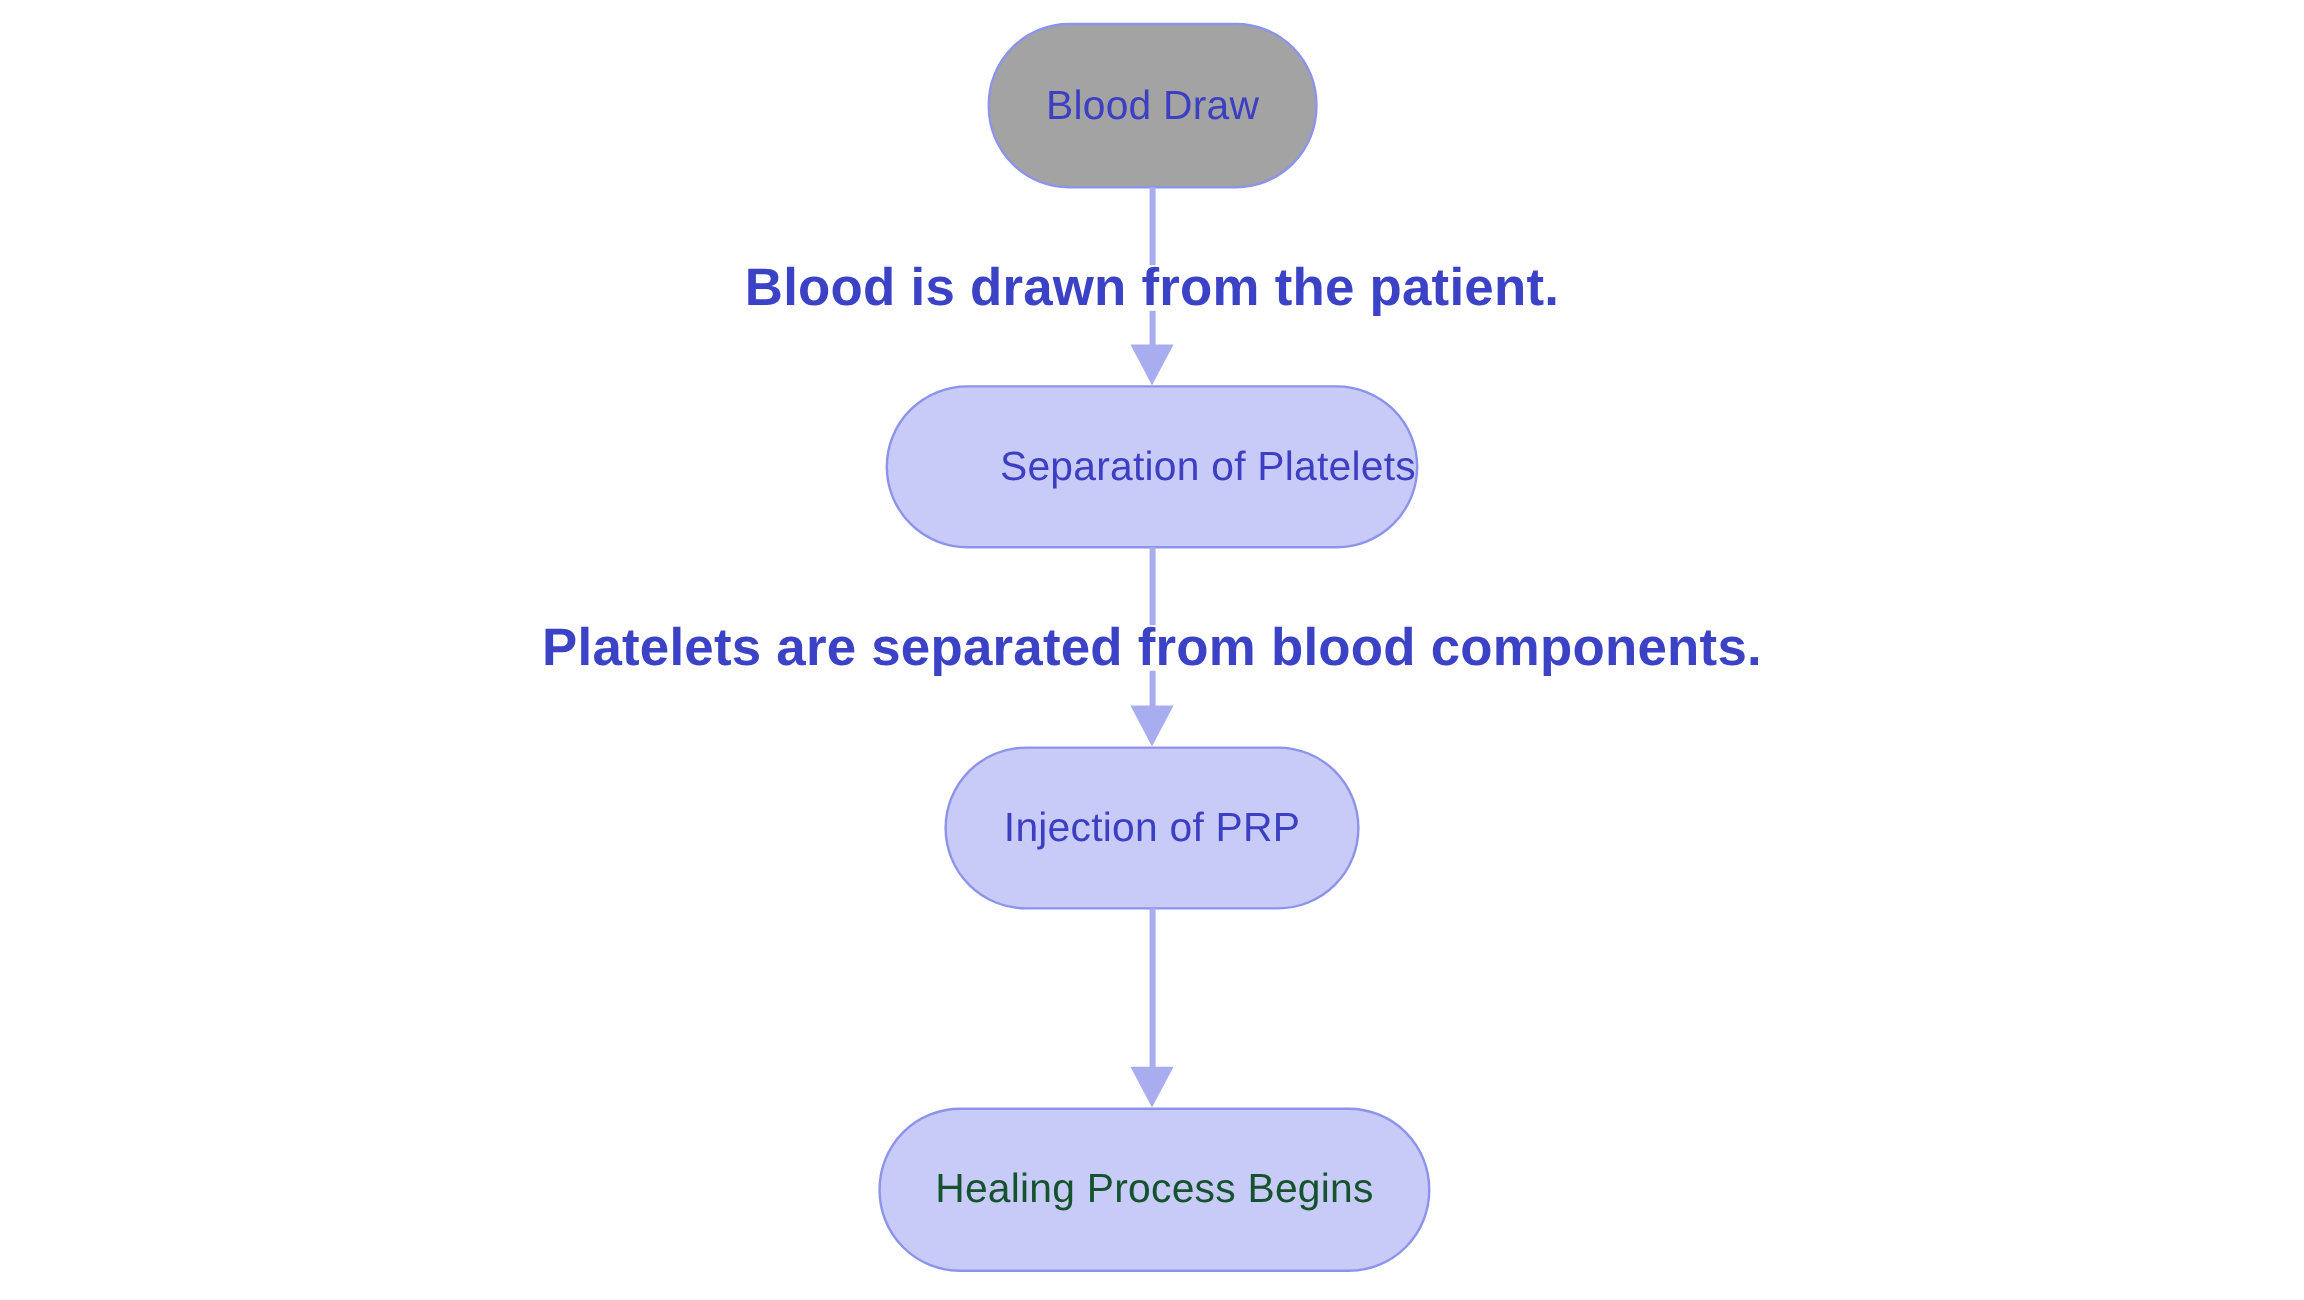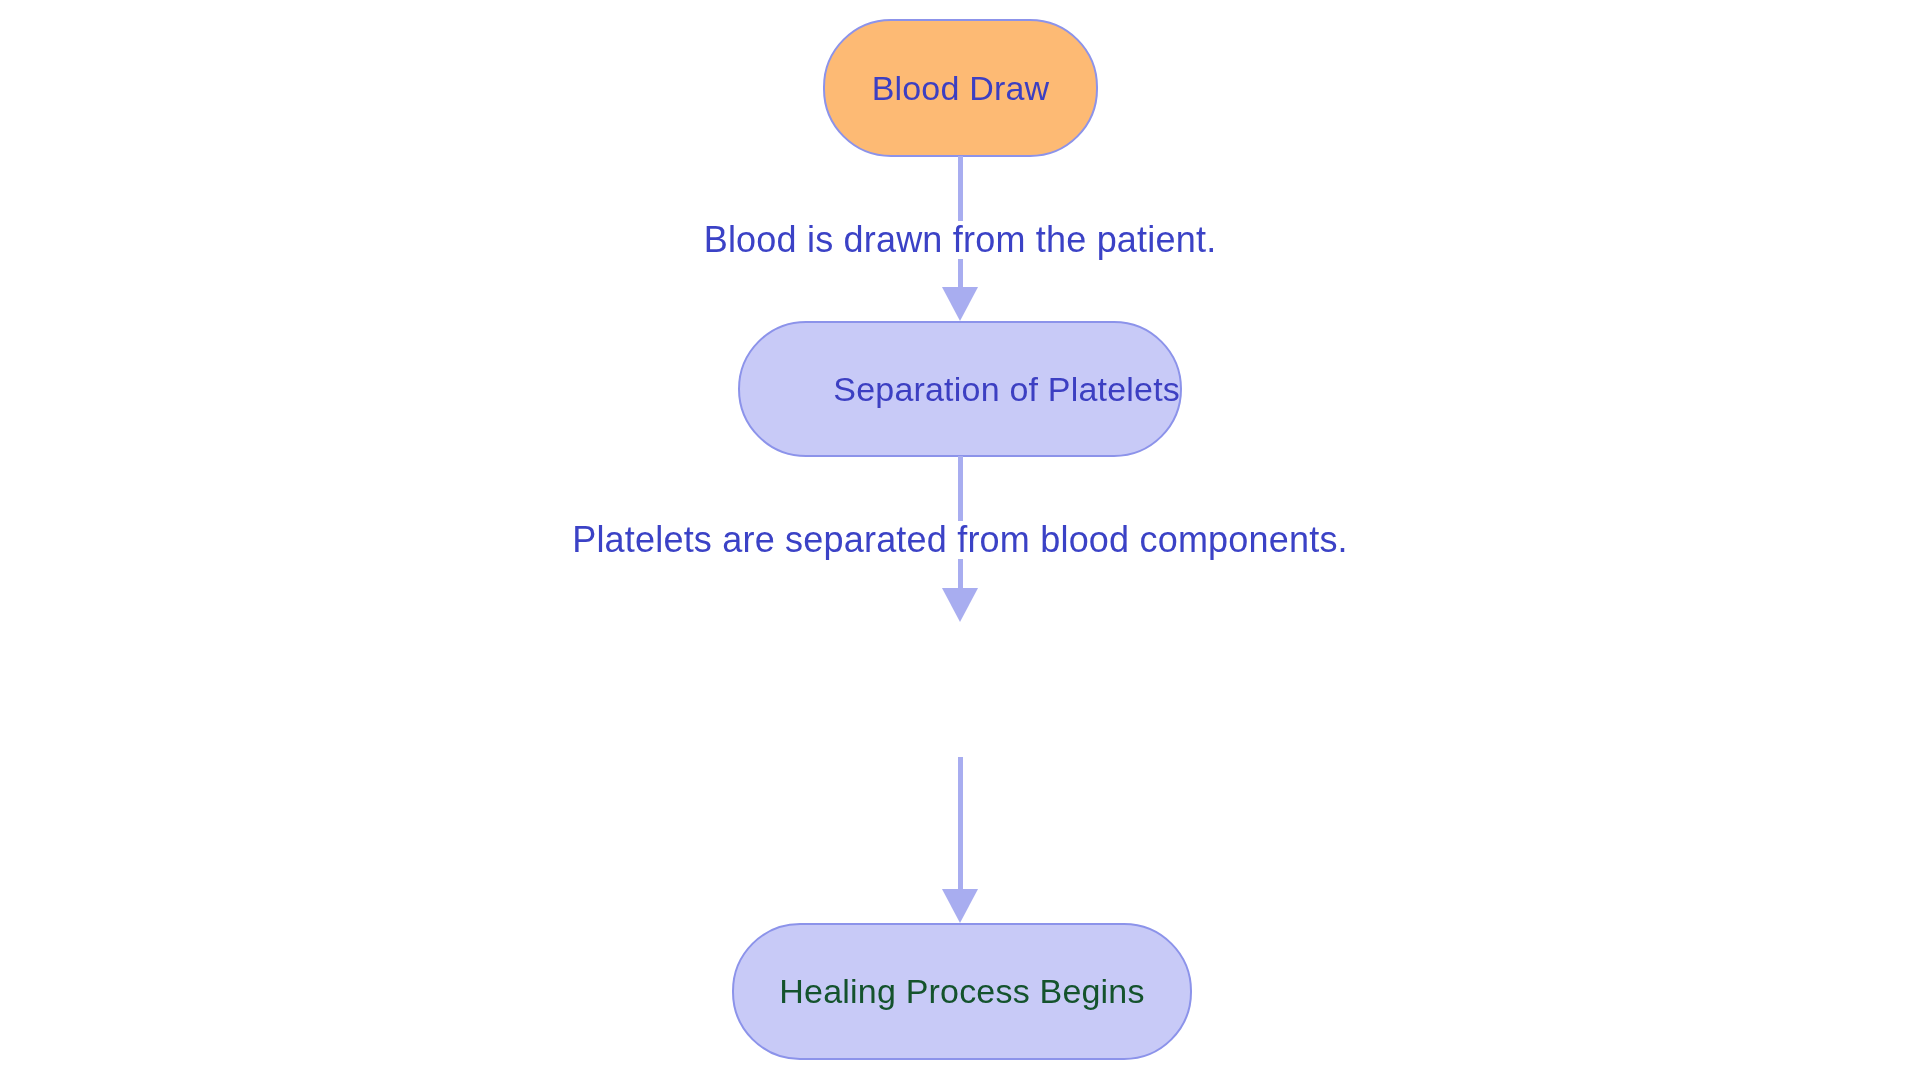--- a/index.html
+++ b/index.html
@@ -40,40 +40,44 @@
     width: 0;
     height: 0;
     border-left: 18px solid transparent;
     border-right: 18px solid transparent;
     border-top-width: 34px;
     border-top-style: solid;
   }
   .edge-label {
     position: absolute;
     transform: translateX(-50%);
-    font-size: 36px;
+    font-size: 44px;
     line-height: 38px;
     letter-spacing: 0.2px;
     white-space: nowrap;
     background: #ffffff;
     padding: 0 8px;
+    font-weight: bold;
   }
 </style>
 </head>
 <body>
 
 <div id="canvas" style="width: 1920px; height: 1083px; background: rgb(255, 255, 255);">
-  <div class="node" style="left: 823px; top: 19px; width: 275px; height: 138px; background: #fdba74; border-color: rgb(140, 147, 234);">
+  <div class="node" style="left: 823px; top: 19px; width: 275px; height: 138px; background: #a3a3a3; border-color: rgb(140, 147, 234);">
     <span class="node-label" style="color: rgb(60, 63, 194);">Blood Draw</span>
   </div>
 
   <div class="node" style="left: 738px; top: 321px; width: 444px; height: 136px; background: rgb(200, 202, 247); border-color: rgb(140, 147, 234); justify-content: flex-end;">
     <span class="node-label" style="color: rgb(60, 63, 194);">Separation of Platelets</span>
   </div>
 
+  <div class="node" style="left: 787px; top: 622px; width: 346px; height: 136px; background: rgb(200, 202, 247); border-color: rgb(140, 147, 234);">
+    <span class="node-label" style="color: rgb(60, 63, 194);">Injection of PRP</span>
+  </div>
 
   <div class="node" style="left: 732px; top: 923px; width: 460px; height: 137px; background: rgb(200, 202, 247); border-color: rgb(140, 147, 234);">
     <span class="node-label" style="color: #14532d;">Healing Process Begins</span>
   </div>
 
   <div class="edge-shaft" style="left: 957.5px; top: 156px; height: 134px; background: rgb(168, 173, 240);"></div>
   <div class="edge-head" style="left: 942px; top: 287px; border-top-color: rgb(168, 173, 240);"></div>
   <div class="edge-label" style="left: 960px; top: 221px; color: rgb(59, 66, 198);">Blood is drawn from the patient.</div>
 
   <div class="edge-shaft" style="left: 957.5px; top: 456px; height: 135px; background: rgb(168, 173, 240);"></div>

